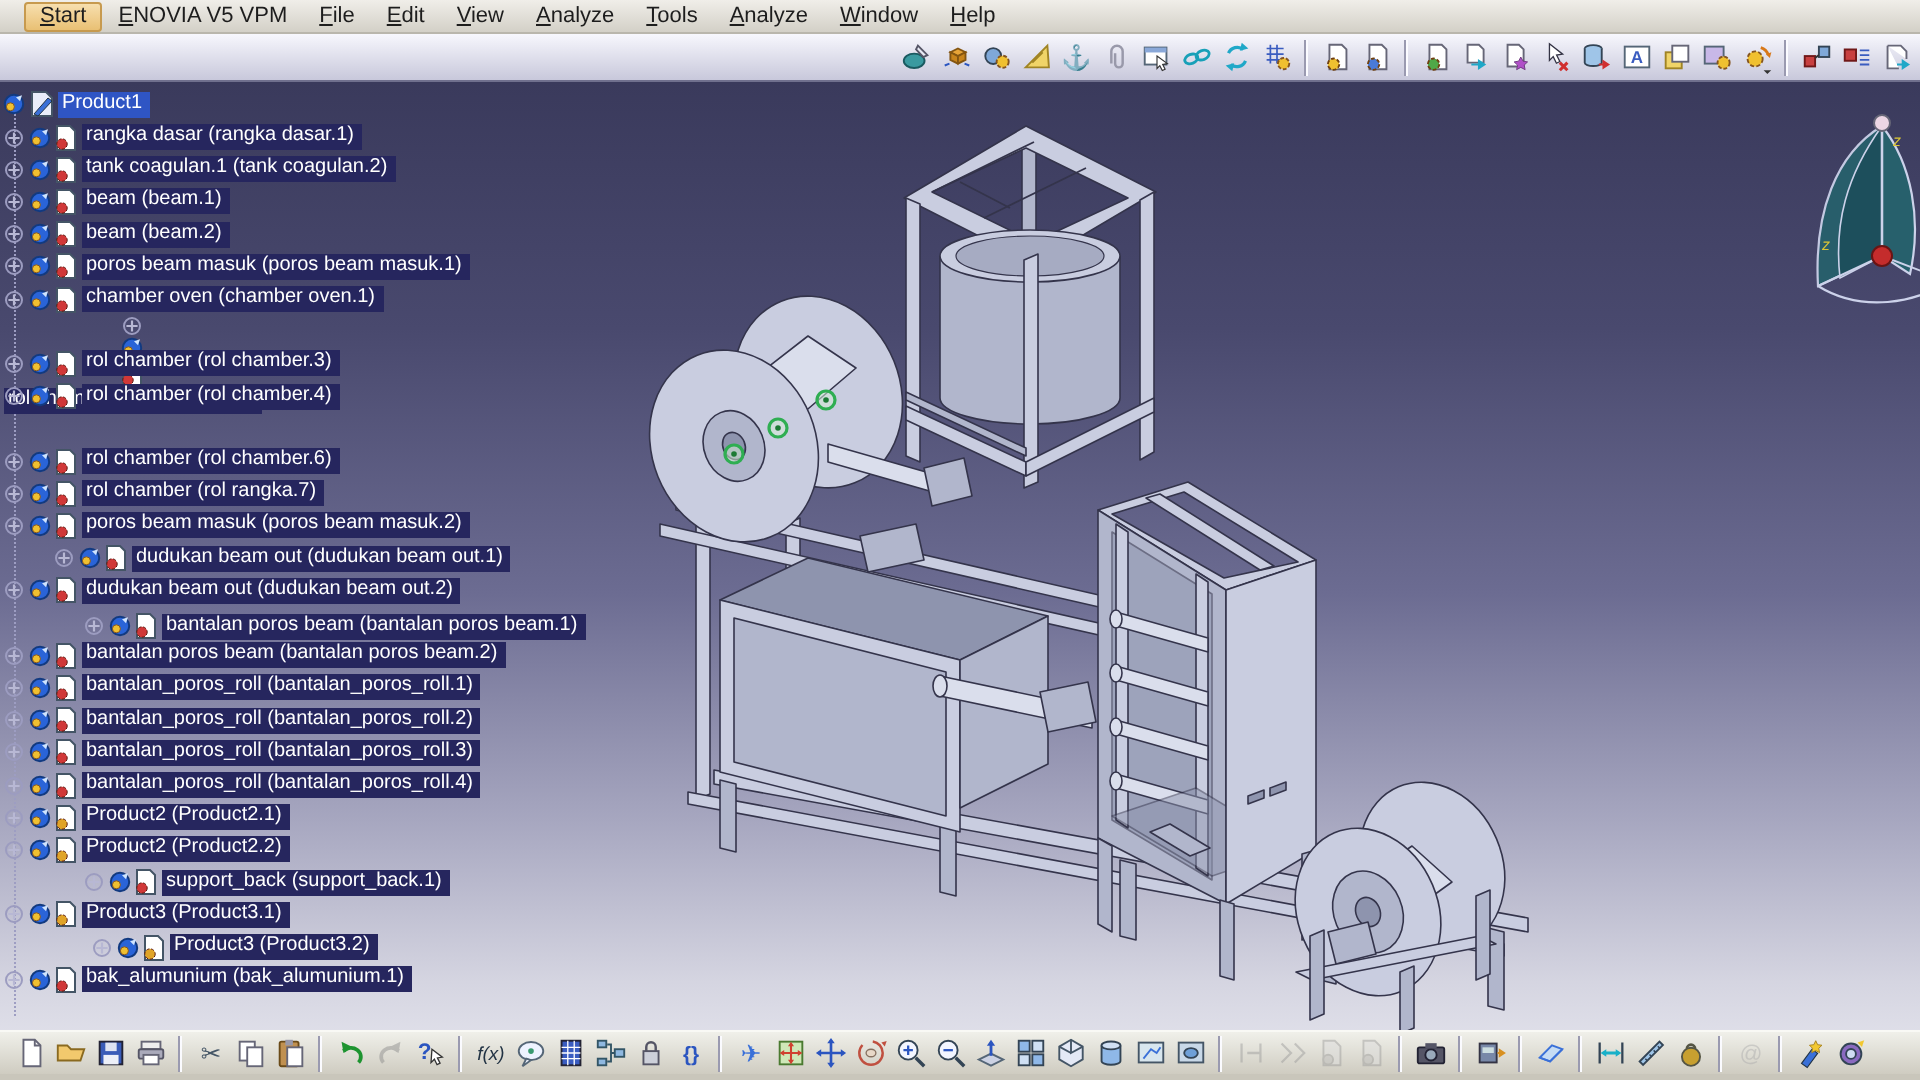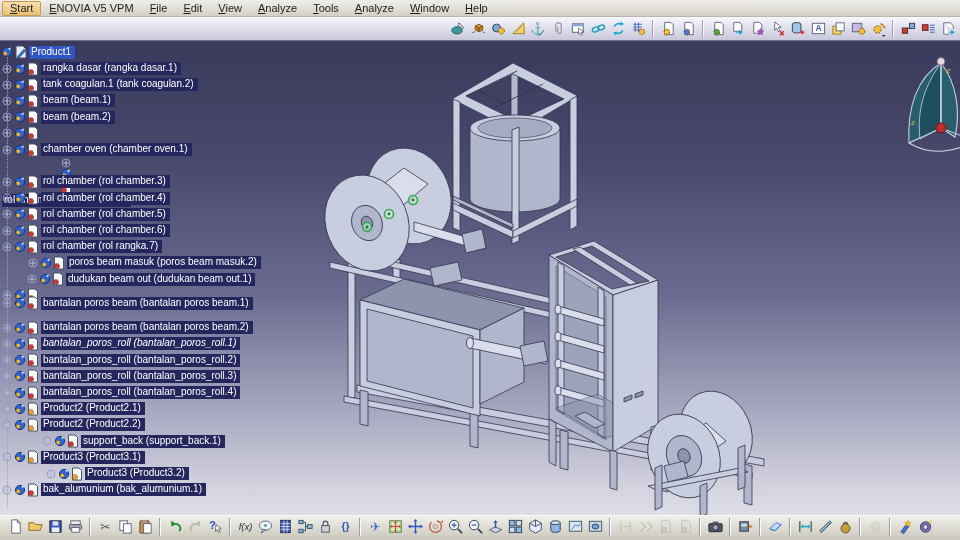--- a/index.html
+++ b/index.html
@@ -3,21 +3,21 @@
 <meta charset="utf-8">
 <style>
   html,body{margin:0;padding:0}
   body{width:960px;height:540px;overflow:hidden;position:relative;
        font-family:"Liberation Sans",sans-serif;background:#d4d0c8;
        -webkit-font-smoothing:antialiased}
 
   
   #menubar{height:17px;background:linear-gradient(#f0eee9,#d3d0c7);
     display:flex;align-items:center;font-size:11px;color:#1d1d1d;
-    padding-left:2px;border-bottom:1px solid #b9b6ac;box-sizing:border-box}
+    padding-left:12px;border-bottom:1px solid #b9b6ac;box-sizing:border-box}
   .menu-item{padding:1px 8px 2px;cursor:default;white-space:nowrap}
   .menu-item::first-letter{text-decoration:underline}
   .menu-item.hl{background:linear-gradient(#f7dfae,#e9c074);
     border:1px solid #c79a4e;border-radius:2px;padding:0 7px 1px}
 
   
   #top-toolbar{height:24px;background:linear-gradient(#f7f7fd,#c8c8db);
     display:flex;align-items:center;border-bottom:1px solid #70708e;box-sizing:border-box}
   .tb-spacer{width:450px;height:100%}
   .tb-group{display:flex;align-items:center;padding:0 2px}
@@ -472,20 +472,21 @@
             <circle cx="4.2" cy="7.4" r="2" fill="#f0c030" stroke="#855520" stroke-width=".5"></circle>
             <path d="M7 2.6l3-1-1 3z" fill="#cfe4ff"></path>
           </svg>
         </span>
         <span class="t-doc">
           <svg width="12" height="14" viewBox="0 0 12 14">
             <path d="M1.5 1h6.5l2.5 2.5V13H1.5z" fill="#fff" stroke="#456"></path>
             <circle cx="4" cy="10" r="2.6" fill="#d03838" stroke="#5a1a10" stroke-width=".5" stroke-dasharray="1.6 .9"></circle>
           </svg>
         </span>
+        <span class="t-label">poros beam masuk (poros beam masuk.1)</span>
       </div>
       <div class="tree-row" style="top: 100.5px;">
         <span class="t-plus">
           <svg width="10" height="10" viewBox="0 0 10 10">
             <circle cx="5" cy="5" r="4" fill="none" stroke="#9c9cc0"></circle>
             <path d="M5 2.2v5.6M2.2 5h5.6" stroke="#b8b8d4" stroke-width="1.1"></path>
           </svg>
         </span>
         <span class="t-inst">
           <svg width="12" height="12" viewBox="0 0 12 12">
@@ -561,42 +562,20 @@
           </svg>
         </span>
         <span class="t-doc">
           <svg width="12" height="14" viewBox="0 0 12 14">
             <path d="M1.5 1h6.5l2.5 2.5V13H1.5z" fill="#fff" stroke="#456"></path>
             <circle cx="4" cy="10" r="2.6" fill="#d03838" stroke="#5a1a10" stroke-width=".5" stroke-dasharray="1.6 .9"></circle>
           </svg>
         </span>
         <span class="t-label">rol chamber (rol chamber.4)</span>
       </div>
-      <div class="tree-row" style="top: 165.3px;">
-        <span class="t-plus">
-          <svg width="10" height="10" viewBox="0 0 10 10">
-            <circle cx="5" cy="5" r="4" fill="none" stroke="#9c9cc0"></circle>
-            <path d="M5 2.2v5.6M2.2 5h5.6" stroke="#b8b8d4" stroke-width="1.1"></path>
-          </svg>
-        </span>
-        <span class="t-inst">
-          <svg width="12" height="12" viewBox="0 0 12 12">
-            <circle cx="6" cy="6" r="4.6" fill="#2a64d8" stroke="#123a80"></circle>
-            <circle cx="4.2" cy="7.4" r="2" fill="#f0c030" stroke="#855520" stroke-width=".5"></circle>
-            <path d="M7 2.6l3-1-1 3z" fill="#cfe4ff"></path>
-          </svg>
-        </span>
-        <span class="t-doc">
-          <svg width="12" height="14" viewBox="0 0 12 14">
-            <path d="M1.5 1h6.5l2.5 2.5V13H1.5z" fill="#fff" stroke="#456"></path>
-            <circle cx="4" cy="10" r="2.6" fill="#d03838" stroke="#5a1a10" stroke-width=".5" stroke-dasharray="1.6 .9"></circle>
-          </svg>
-        </span>
-        <span class="t-label">rol chamber (rol chamber.5)</span>
-      </div>
       <div class="tree-row" style="top: 181.5px;">
         <span class="t-plus">
           <svg width="10" height="10" viewBox="0 0 10 10">
             <circle cx="5" cy="5" r="4" fill="none" stroke="#9c9cc0"></circle>
             <path d="M5 2.2v5.6M2.2 5h5.6" stroke="#b8b8d4" stroke-width="1.1"></path>
           </svg>
         </span>
         <span class="t-inst">
           <svg width="12" height="12" viewBox="0 0 12 12">
             <circle cx="6" cy="6" r="4.6" fill="#2a64d8" stroke="#123a80"></circle>
@@ -627,21 +606,21 @@
           </svg>
         </span>
         <span class="t-doc">
           <svg width="12" height="14" viewBox="0 0 12 14">
             <path d="M1.5 1h6.5l2.5 2.5V13H1.5z" fill="#fff" stroke="#456"></path>
             <circle cx="4" cy="10" r="2.6" fill="#d03838" stroke="#5a1a10" stroke-width=".5" stroke-dasharray="1.6 .9"></circle>
           </svg>
         </span>
         <span class="t-label">rol chamber (rol rangka.7)</span>
       </div>
-      <div class="tree-row" style="top: 213.9px; padding-left: 26px;">
+      <div class="tree-row" style="top: 213.9px;">
         <span class="t-plus">
           <svg width="10" height="10" viewBox="0 0 10 10">
             <circle cx="5" cy="5" r="4" fill="none" stroke="#9c9cc0"></circle>
             <path d="M5 2.2v5.6M2.2 5h5.6" stroke="#b8b8d4" stroke-width="1.1"></path>
           </svg>
         </span>
         <span class="t-inst">
           <svg width="12" height="12" viewBox="0 0 12 12">
             <circle cx="6" cy="6" r="4.6" fill="#2a64d8" stroke="#123a80"></circle>
             <circle cx="4.2" cy="7.4" r="2" fill="#f0c030" stroke="#855520" stroke-width=".5"></circle>
@@ -691,22 +670,23 @@
             <circle cx="4.2" cy="7.4" r="2" fill="#f0c030" stroke="#855520" stroke-width=".5"></circle>
             <path d="M7 2.6l3-1-1 3z" fill="#cfe4ff"></path>
           </svg>
         </span>
         <span class="t-doc">
           <svg width="12" height="14" viewBox="0 0 12 14">
             <path d="M1.5 1h6.5l2.5 2.5V13H1.5z" fill="#fff" stroke="#456"></path>
             <circle cx="4" cy="10" r="2.6" fill="#d03838" stroke="#5a1a10" stroke-width=".5" stroke-dasharray="1.6 .9"></circle>
           </svg>
         </span>
-      </div>
-      <div class="tree-row" style="top: 254px;">
+        <span class="t-label">dudukan beam out (dudukan beam out.2)</span>
+      </div>
+      <div class="tree-row" style="top: 264px; padding-left: 40px;">
         <span class="t-plus">
           <svg width="10" height="10" viewBox="0 0 10 10">
             <circle cx="5" cy="5" r="4" fill="none" stroke="#9c9cc0"></circle>
             <path d="M5 2.2v5.6M2.2 5h5.6" stroke="#b8b8d4" stroke-width="1.1"></path>
           </svg>
         </span>
         <span class="t-inst">
           <svg width="12" height="12" viewBox="0 0 12 12">
             <circle cx="6" cy="6" r="4.6" fill="#2a64d8" stroke="#123a80"></circle>
             <circle cx="4.2" cy="7.4" r="2" fill="#f0c030" stroke="#855520" stroke-width=".5"></circle>
@@ -736,21 +716,21 @@
           </svg>
         </span>
         <span class="t-doc">
           <svg width="12" height="14" viewBox="0 0 12 14">
             <path d="M1.5 1h6.5l2.5 2.5V13H1.5z" fill="#fff" stroke="#456"></path>
             <circle cx="4" cy="10" r="2.6" fill="#d03838" stroke="#5a1a10" stroke-width=".5" stroke-dasharray="1.6 .9"></circle>
           </svg>
         </span>
         <span class="t-label">bantalan poros beam (bantalan poros beam.2)</span>
       </div>
-      <div class="tree-row" style="top: 294.9px; font-style: italic;">
+      <div class="tree-row" style="top: 294.9px;">
         <span class="t-plus">
           <svg width="10" height="10" viewBox="0 0 10 10">
             <circle cx="5" cy="5" r="4" fill="none" stroke="#9c9cc0"></circle>
             <path d="M5 2.2v5.6M2.2 5h5.6" stroke="#b8b8d4" stroke-width="1.1"></path>
           </svg>
         </span>
         <span class="t-inst">
           <svg width="12" height="12" viewBox="0 0 12 12">
             <circle cx="6" cy="6" r="4.6" fill="#2a64d8" stroke="#123a80"></circle>
             <circle cx="4.2" cy="7.4" r="2" fill="#f0c030" stroke="#855520" stroke-width=".5"></circle>

